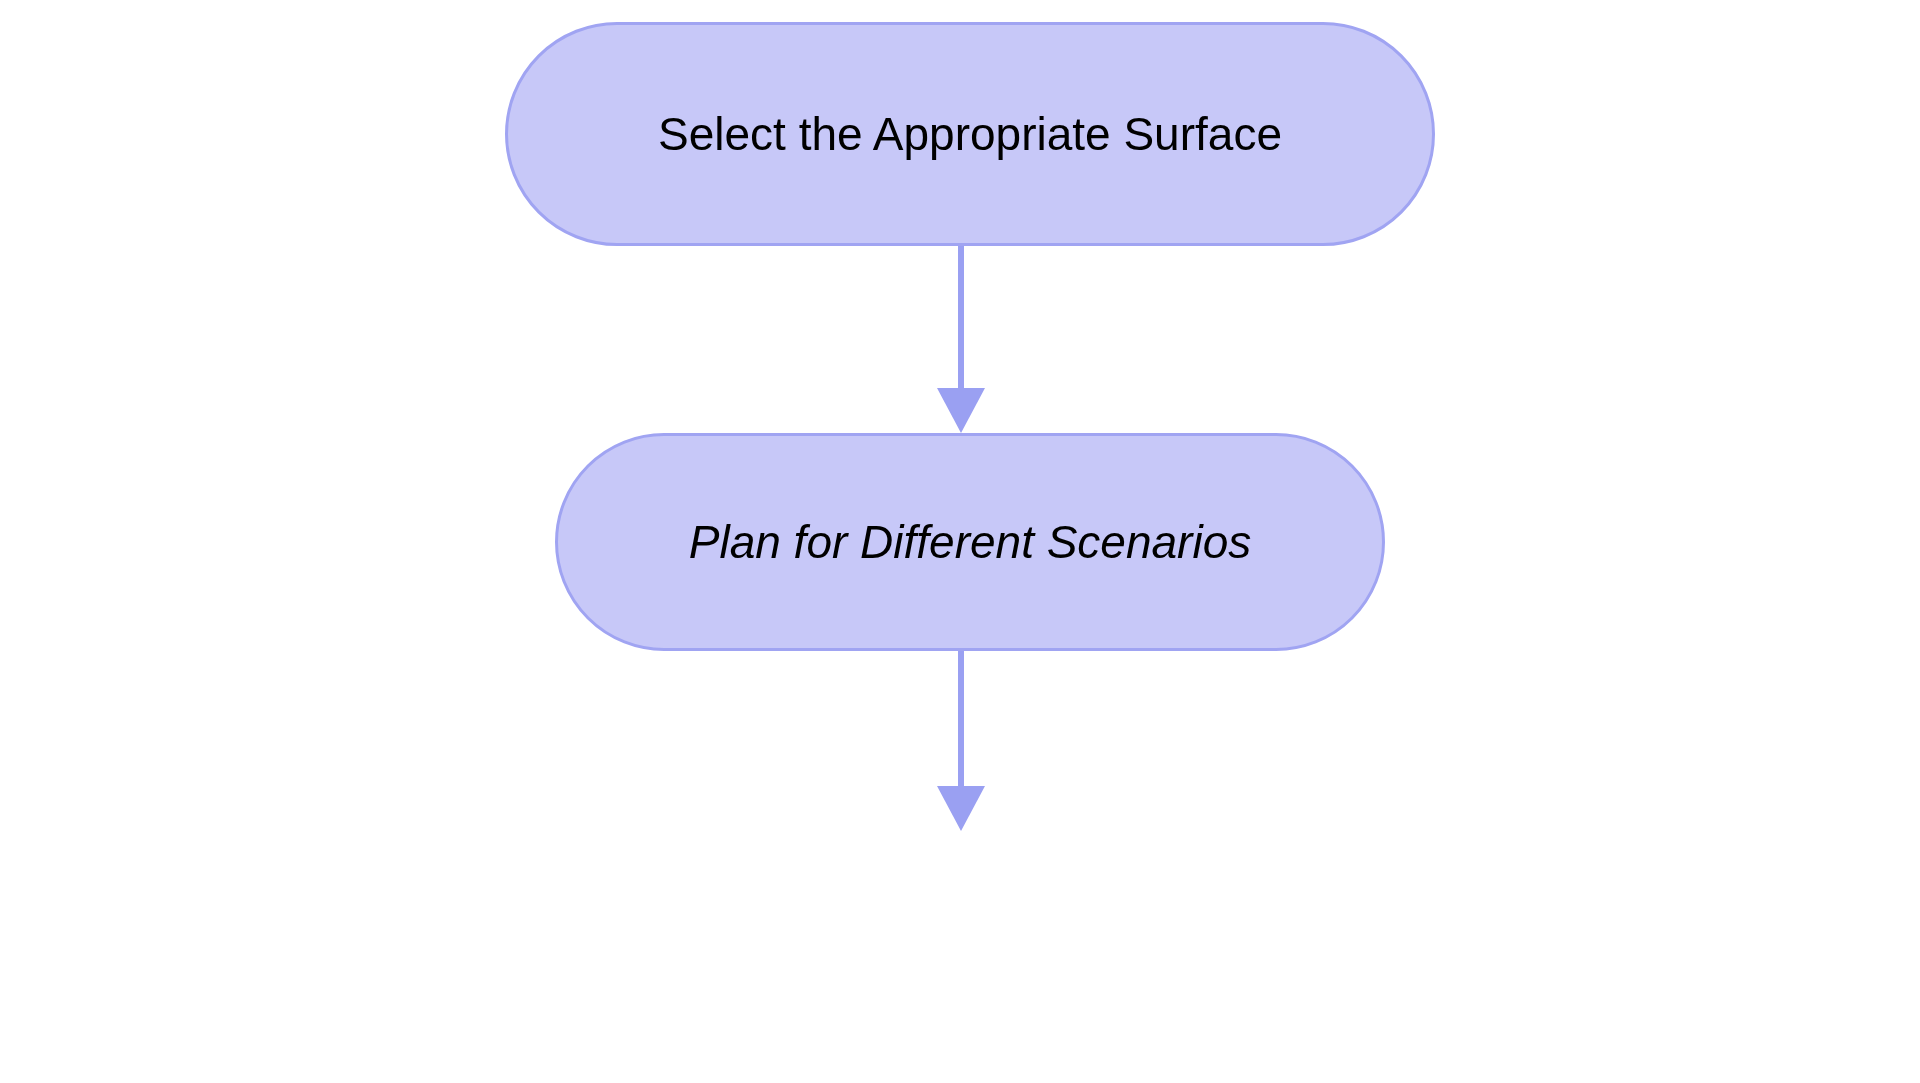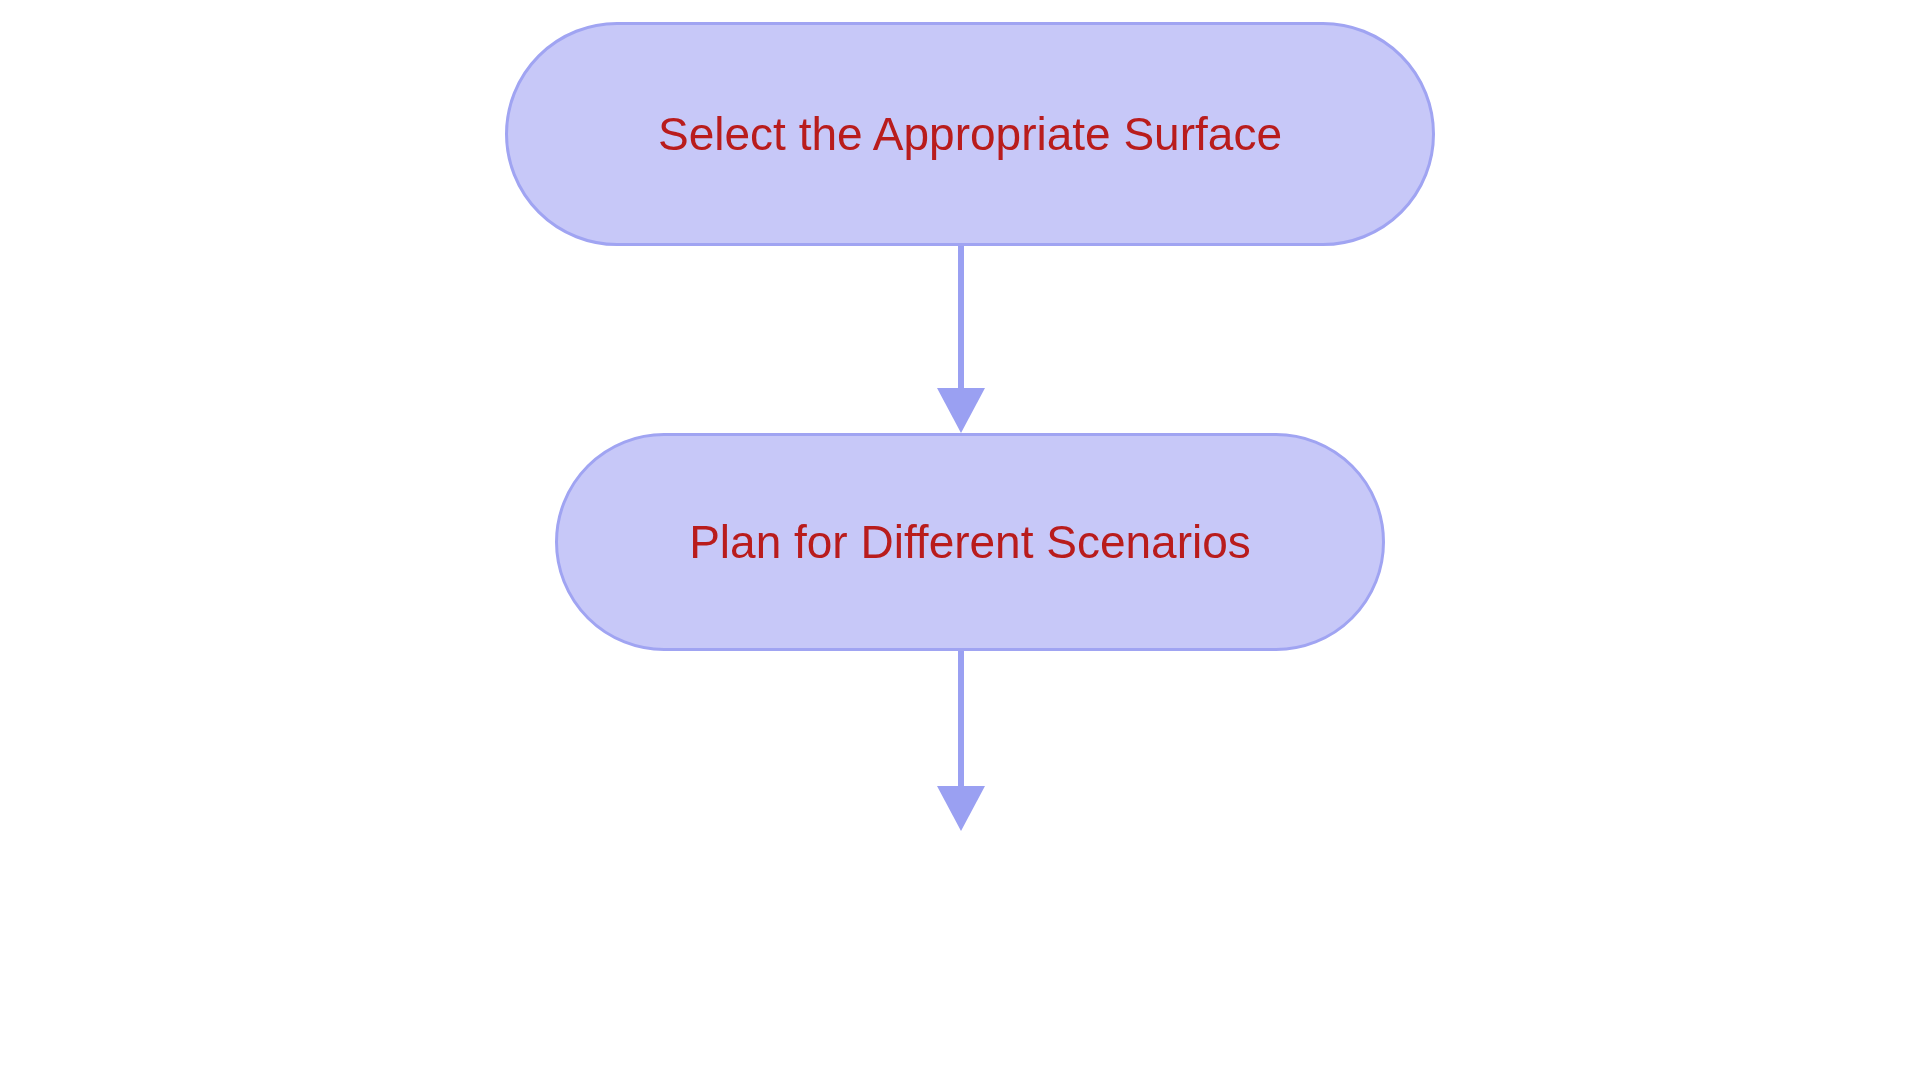--- a/index.html
+++ b/index.html
@@ -31,31 +31,31 @@
     box-sizing: border-box;
     display: flex;
     align-items: center;
     justify-content: center;
     background: #c7c8f8;
     border: 3px solid #a0a4f2;
     border-radius: 999px;
     text-align: center;
   }
   .node-label {
-    color: #b91c1c;
+    color: #000000;
     font-family: "Liberation Sans", sans-serif;
     font-size: 46px;
     font-weight: 400;
     line-height: 1.1;
     letter-spacing: 0px;
     white-space: nowrap;
   }
   
   #node-1 { left: 505px;  top: 22px;   width: 930px; height: 224px; }
-  #node-2 { left: 555px;  top: 433px;  width: 830px; height: 218px; }
+  #node-2 { left: 555px;  top: 433px;  width: 830px; height: 218px; font-style: italic; }
   #node-3 { left: 640px;  top: 838px;  width: 660px; height: 224px; }
 </style>
 </head>
 <body>
 
 <div id="canvas">
 
   <svg id="edge-layer" viewBox="0 0 1920 1083" width="1920" height="1083" xmlns="http://www.w3.org/2000/svg">
     <g>
       <line x1="961" y1="246" x2="961" y2="392" stroke="#9aa0f2" stroke-width="6"></line>

